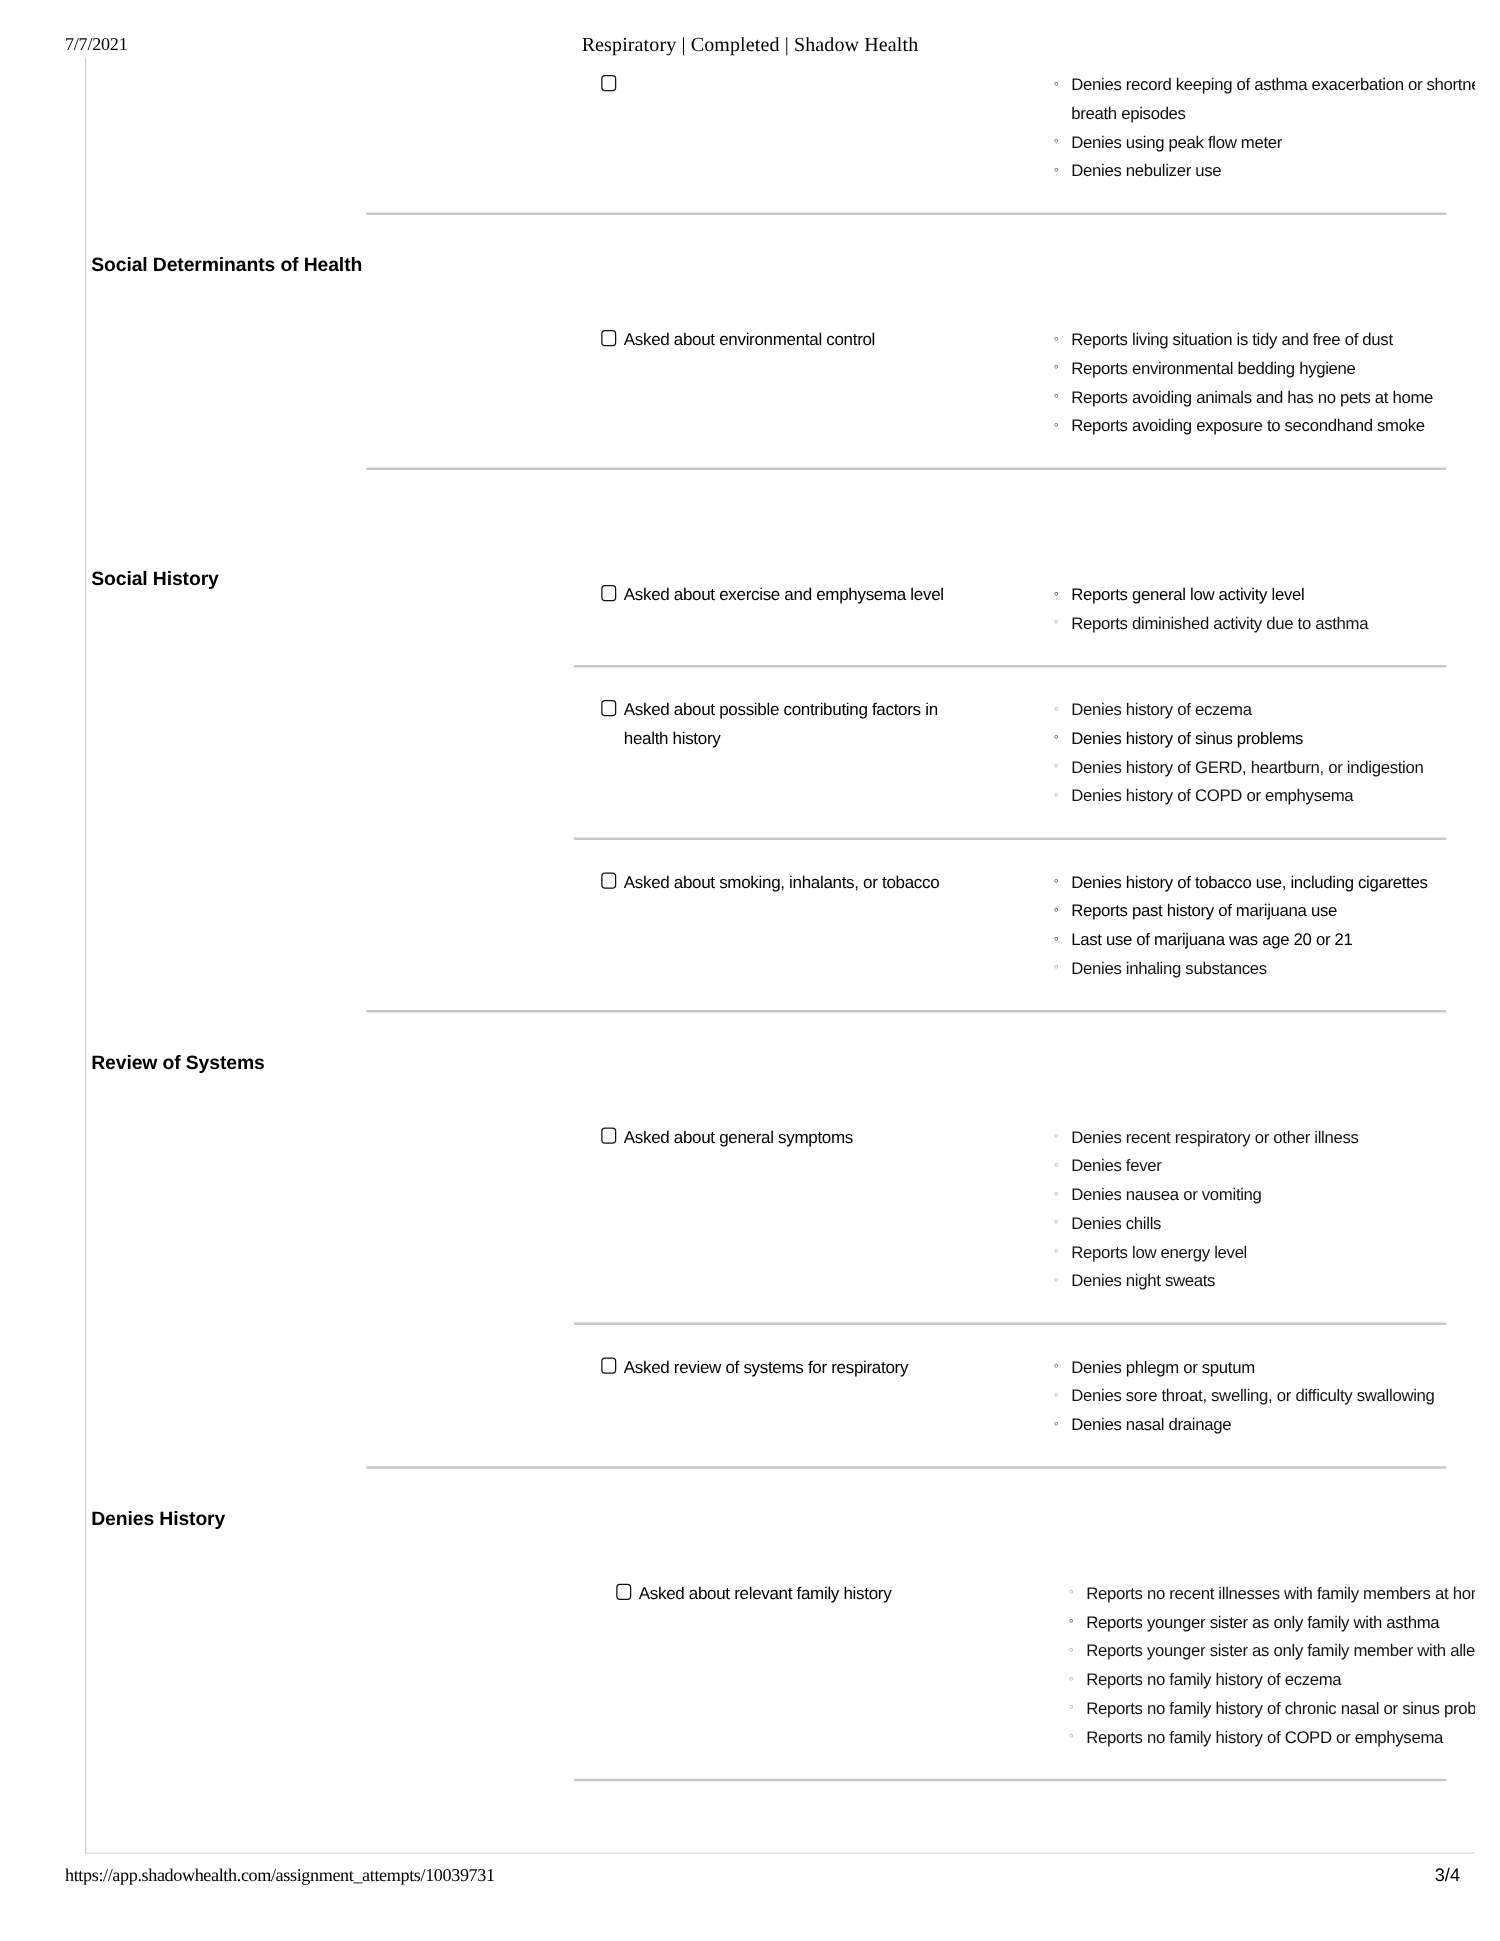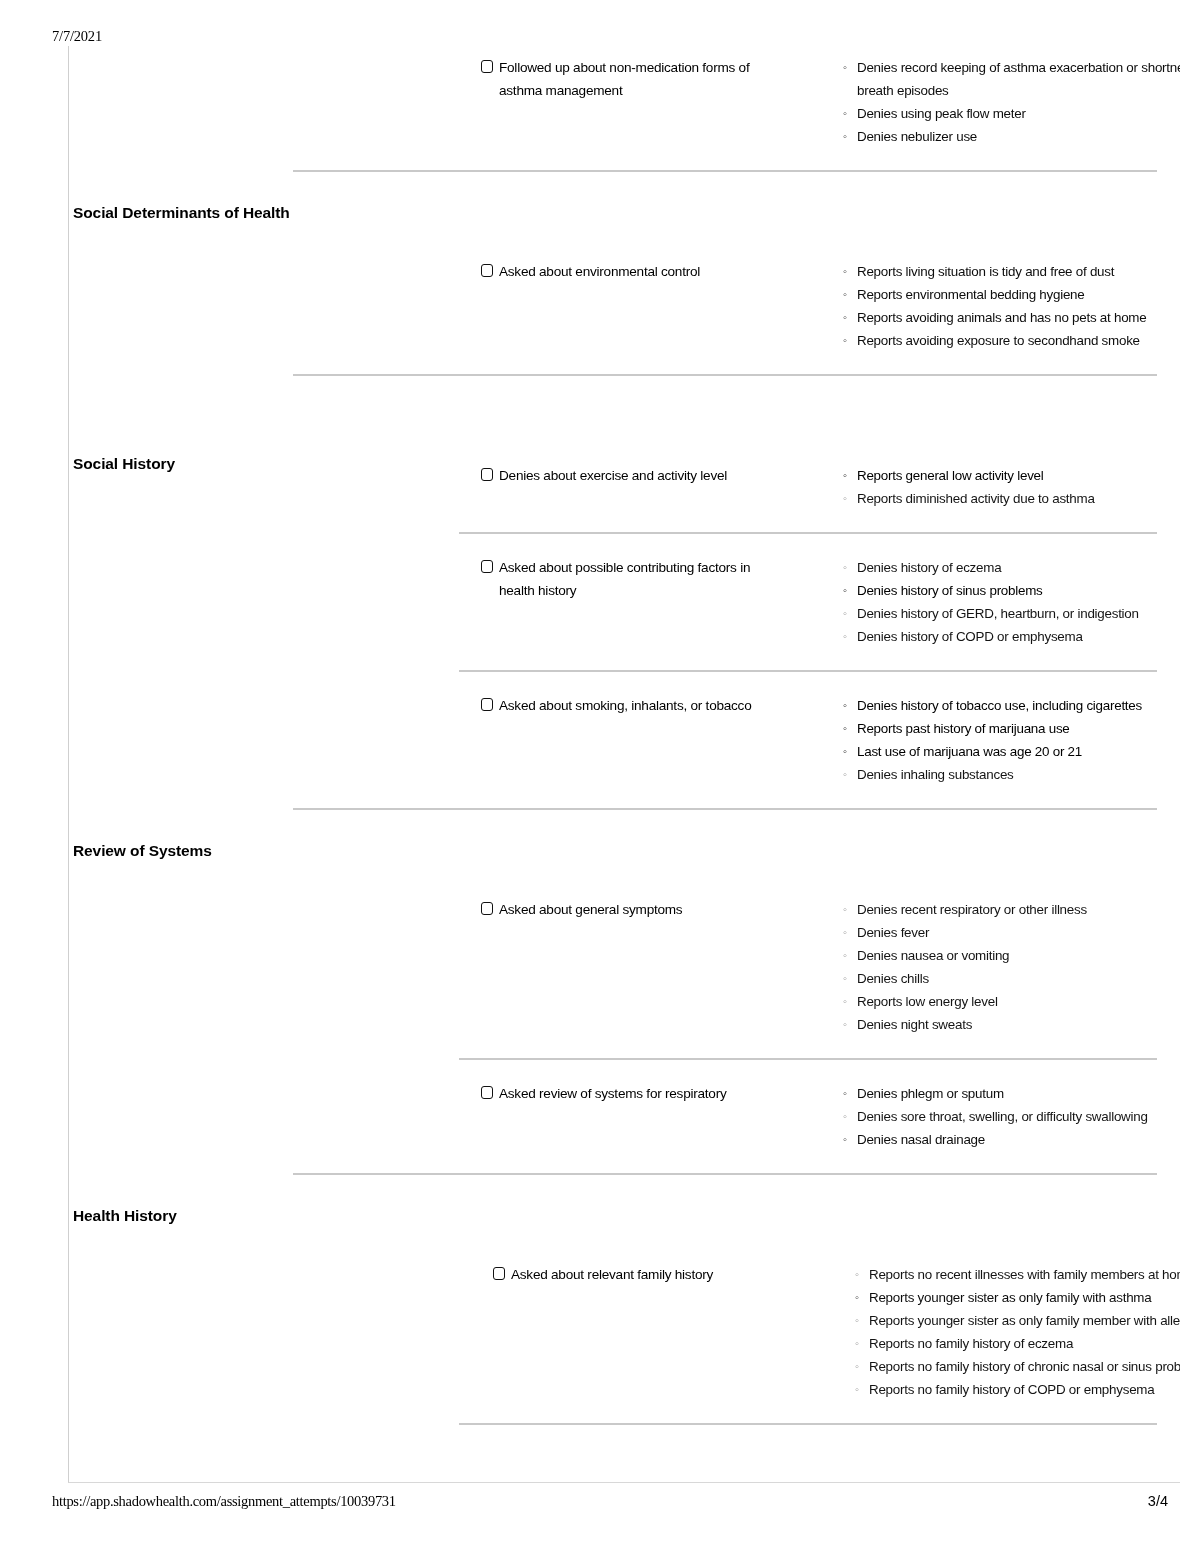--- a/index.html
+++ b/index.html
@@ -154,47 +154,48 @@
     width: 864px;
     height: 2px;
     background: #c9c9c9;
   }
 </style>
 </head>
 <body>
 
 <div class="page-header">
   <div class="hdr-date">7/7/2021</div>
+  <div class="hdr-title">Respiratory | Completed | Shadow Health</div>
 </div>
 
 <div class="content-frame">
   <div class="inner" id="inner">
       <div class="row" style="position: absolute; left: 0px; top: 10px; width: 1112px;">
-        <div class="q-label"><span class="checkbox"></span><span>Followed up about non-medication forms of asthma management</span></div>
+        <div class="q-label"><span class="checkbox"></span></div>
         <div class="findings">
           <div class="finding w-mid"><span class="bul">◦</span><span>Denies record keeping of asthma exacerbation or shortness of breath episodes</span></div>
           <div class="finding w-mid"><span class="bul">◦</span><span>Denies using peak flow meter</span></div>
           <div class="finding w-mid"><span class="bul">◦</span><span>Denies nebulizer use</span></div>
         </div>
       </div>
       <div class="div-section" style="top: 124px;"></div>
       <div class="section-title" style="top: 158px;">Social Determinants of Health</div>
       <div class="row" style="position: absolute; left: 0px; top: 214px; width: 1112px;">
         <div class="q-label"><span class="checkbox"></span><span>Asked about environmental control</span></div>
         <div class="findings">
           <div class="finding w-mid"><span class="bul">◦</span><span>Reports living situation is tidy and free of dust</span></div>
           <div class="finding w-mid"><span class="bul">◦</span><span>Reports environmental bedding hygiene</span></div>
           <div class="finding w-mid"><span class="bul">◦</span><span>Reports avoiding animals and has no pets at home</span></div>
           <div class="finding w-mid"><span class="bul">◦</span><span>Reports avoiding exposure to secondhand smoke</span></div>
         </div>
       </div>
       <div class="div-section" style="top: 328px;"></div>
       <div class="section-title" style="top: 362px; margin-top: 47px;">Social History</div>
       <div class="row" style="position: absolute; left: 0px; top: 418px; width: 1112px;">
-        <div class="q-label"><span class="checkbox"></span><span>Denies about exercise and activity level</span></div>
+        <div class="q-label"><span class="checkbox"></span><span>Asked about exercise and emphysema level</span></div>
         <div class="findings">
           <div class="finding w-strong"><span class="bul">◦</span><span>Reports general low activity level</span></div>
           <div class="finding w-light"><span class="bul">◦</span><span>Reports diminished activity due to asthma</span></div>
         </div>
       </div>
       <div class="div-item" style="top: 486px;"></div>
       <div class="row" style="position: absolute; left: 0px; top: 510px; width: 1112px;">
         <div class="q-label"><span class="checkbox"></span><span>Asked about possible contributing factors in health history</span></div>
         <div class="findings">
           <div class="finding w-light"><span class="bul">◦</span><span>Denies history of eczema</span></div>
@@ -229,21 +230,21 @@
       <div class="div-item" style="top: 1012px;"></div>
       <div class="row" style="position: absolute; left: 0px; top: 1036px; width: 1112px;">
         <div class="q-label"><span class="checkbox"></span><span>Asked review of systems for respiratory</span></div>
         <div class="findings">
           <div class="finding w-mid"><span class="bul">◦</span><span>Denies phlegm or sputum</span></div>
           <div class="finding w-light"><span class="bul">◦</span><span>Denies sore throat, swelling, or difficulty swallowing</span></div>
           <div class="finding w-mid"><span class="bul">◦</span><span>Denies nasal drainage</span></div>
         </div>
       </div>
       <div class="div-section" style="top: 1127px;"></div>
-      <div class="section-title" style="top: 1161px;">Health History</div>
+      <div class="section-title" style="top: 1161px;">Denies History</div>
       <div class="row" style="position: absolute; left: 12px; top: 1217px; width: 1112px;">
         <div class="q-label"><span class="checkbox"></span><span>Asked about relevant family history</span></div>
         <div class="findings">
           <div class="finding w-light"><span class="bul">◦</span><span>Reports no recent illnesses with family members at home</span></div>
           <div class="finding w-mid"><span class="bul">◦</span><span>Reports younger sister as only family with asthma</span></div>
           <div class="finding w-light"><span class="bul">◦</span><span>Reports younger sister as only family member with allergies</span></div>
           <div class="finding w-light"><span class="bul">◦</span><span>Reports no family history of eczema</span></div>
           <div class="finding w-light"><span class="bul">◦</span><span>Reports no family history of chronic nasal or sinus problems</span></div>
           <div class="finding w-light"><span class="bul">◦</span><span>Reports no family history of COPD or emphysema</span></div>
         </div>

